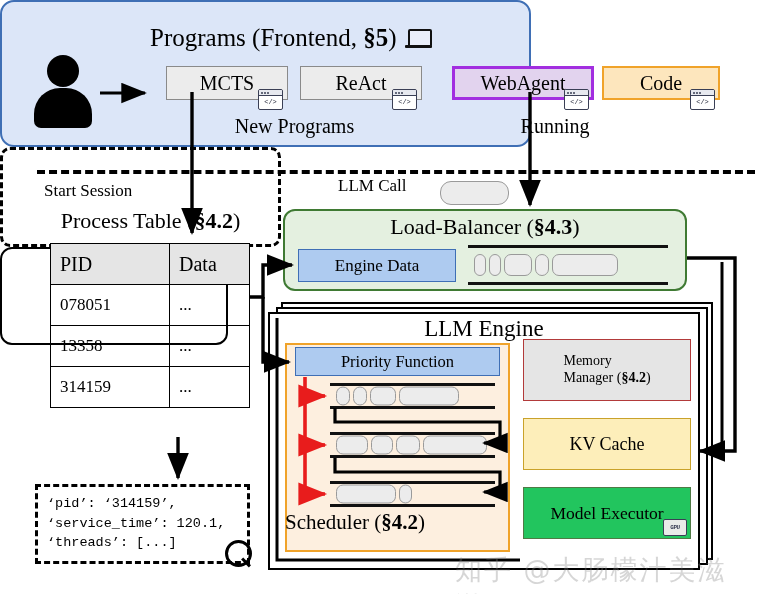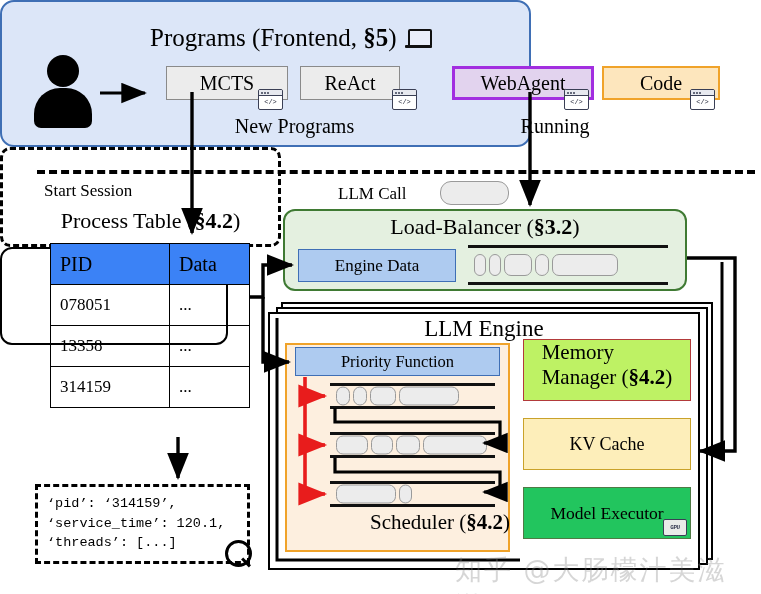--- a/index.html
+++ b/index.html
@@ -21,21 +21,21 @@
   
   #new-programs-group{left:157px;top:57px;width:275px;height:94px;
       border:3px dashed #000;border-radius:10px;background:transparent;}
   
   #running-group{left:443px;top:57px;width:224px;height:94px;
       border:2.5px solid #000;border-radius:12px;background:transparent;}
 
   .prog{position:absolute;box-sizing:border-box;display:flex;align-items:center;
         justify-content:center;font-size:20px;height:34px;}
   #prog-mcts{left:166px;top:66px;width:122px;background:#ececec;border:1.5px solid #8a8a8a;}
-  #prog-react{left:300px;top:66px;width:100px;background:#ececec;border:1.5px solid #8a8a8a;}
+  #prog-react{left:300px;top:66px;width:122px;background:#ececec;border:1.5px solid #8a8a8a;}
   #prog-webagent{left:452px;top:66px;width:142px;background:#e2d3ee;border:3px solid #a22ee0;}
   #prog-code{left:602px;top:66px;width:118px;background:#fde6bd;border:2.5px solid #f0a32a;}
 
   #label-new-programs{left:157px;top:115px;width:275px;font-size:20px;text-align:center;position:absolute;}
   #label-running{left:443px;top:115px;width:224px;font-size:20px;text-align:center;position:absolute;}
 
   
   .codeicon{position:absolute;width:23px;height:19px;background:#fff;
       border:1.4px solid #3a3f55;border-radius:2px;overflow:hidden;}
   .codeicon .bar{height:5px;background:#e7e9ef;border-bottom:1.2px solid #3a3f55;
@@ -49,30 +49,30 @@
   #person-icon .head{position:absolute;left:17px;top:0;width:32px;height:32px;
       background:#000;border-radius:50%;}
   #person-icon .body{position:absolute;left:4px;top:33px;width:58px;height:40px;
       background:#000;border-radius:26px 26px 7px 7px;}
 
   
   #divider{left:37px;top:170px;width:718px;height:0;border-top:4px dashed #000;}
 
   
   #label-start-session{left:44px;top:181px;font-size:17px;position:absolute;}
-  #label-llm-call{left:338px;top:176px;font-size:17px;position:absolute;margin-top:8px;}
+  #label-llm-call{left:338px;top:176px;font-size:17px;position:absolute;}
   #llm-call-pill{left:440px;top:181px;width:67px;height:22px;background:#ececec;
       border:1.5px solid #9a9a9a;border-radius:11px;position:absolute;}
 
   
   #process-table-title{left:33px;top:208px;width:235px;font-size:22px;text-align:center;position:absolute;}
   #process-table{left:50px;top:243px;width:200px;border-collapse:collapse;position:absolute;}
   #process-table td,#process-table th{border:1.5px solid #000;height:40px;padding:0 9px;
       font-size:17px;text-align:left;font-weight:normal;}
-  #process-table thead th{background:#3b82f6;font-size:20px;}
+  #process-table thead th{background:#e5e5e5;font-size:20px;}
   #process-table td:first-child,#process-table th:first-child{width:100px;}
 
   
   #json-box{left:35px;top:484px;width:215px;height:80px;border:3px dashed #000;
       position:absolute;box-sizing:border-box;padding:7px 9px;
       font-family:"Liberation Mono","DejaVu Sans Mono",monospace;font-size:13.5px;
       line-height:1.45;}
   #search-icon{position:absolute;left:225px;top:540px;width:30px;height:30px;}
   #search-icon .ring{position:absolute;left:0;top:0;width:21px;height:21px;
       border:3px solid #000;border-radius:50%;}
@@ -101,28 +101,28 @@
   #llm-engine{left:268px;top:312px;width:432px;height:258px;background:#fff;
       border:2.6px solid #000;position:absolute;box-sizing:border-box;}
   #engine-title{left:268px;top:316px;width:432px;font-size:23px;text-align:center;position:absolute;}
 
   
   #scheduler{left:285px;top:343px;width:225px;height:209px;background:#fdefdf;
       border:2.2px solid #f0a32a;position:absolute;box-sizing:border-box;}
   #priority-function{left:295px;top:347px;width:205px;height:29px;background:#aecbf0;
       border:1.5px solid #3f6fb5;position:absolute;display:flex;align-items:center;
       justify-content:center;font-size:16.5px;box-sizing:border-box;}
-  #scheduler-label{left:285px;top:510px;width:225px;font-size:21px;text-align:right;position:absolute;}
+  #scheduler-label{left:285px;top:510px;width:225px;font-size:21px;text-align:left;position:absolute;}
 
   .sched-queue{position:absolute;height:26px;}
 
   
-  #memory-manager{left:523px;top:339px;width:168px;height:62px;background:#bef264;
-      border:1.6px solid #b23a3a;position:absolute;display:flex;
-      justify-content:center;font-size:21px;box-sizing:border-box;line-height:1.18;}
+  #memory-manager{left:523px;top:339px;width:168px;height:62px;background:#e5e5e5;
+      border:1.6px solid #b23a3a;position:absolute;display:flex;align-items:center;
+      justify-content:center;font-size:14px;box-sizing:border-box;line-height:1.18;}
   #kv-cache{left:523px;top:418px;width:168px;height:52px;background:#fdeeba;
       border:1.6px solid #c9a22a;position:absolute;display:flex;align-items:center;
       justify-content:center;font-size:18px;box-sizing:border-box;}
   #model-executor{left:523px;top:487px;width:168px;height:52px;background:#22c55e;
       border:1.6px solid #4f7a45;position:absolute;display:flex;align-items:center;
       justify-content:center;font-size:17.5px;box-sizing:border-box;}
   .gpuicon{position:absolute;right:3px;bottom:2px;width:22px;height:15px;
       border:1.3px solid #3a3f55;background:#e9ece9;border-radius:2px;
       display:flex;align-items:center;justify-content:center;}
   .gpuicon b{font-family:"Liberation Mono","DejaVu Sans Mono",monospace;
@@ -240,21 +240,21 @@
   <div>‘service_time’: 120.1,</div>
   <div>‘threads’: [...]</div>
 </div>
 <div id="search-icon">
   <div class="ring"></div>
     <div class="hdl"></div>
 </div>
 
 <div id="load-balancer"></div>
 <div id="lb-title">
-  <span>Load-Balancer (<b class="sect">§3.2</b>)</span>
+  <span>Load-Balancer (<b class="sect">§4.3</b>)</span>
 </div>
 <div id="engine-data">
   <span>Engine Data</span>
 </div>
 <div id="lb-queue">
   <div class="qrail" style="top:0"></div>
   <div class="qrail" style="bottom:0"></div>
   <div class="qitems" id="lbq-items">
       <div class="pill" style="width: 10px;"></div>
       <div class="pill" style="width: 10px;"></div>

